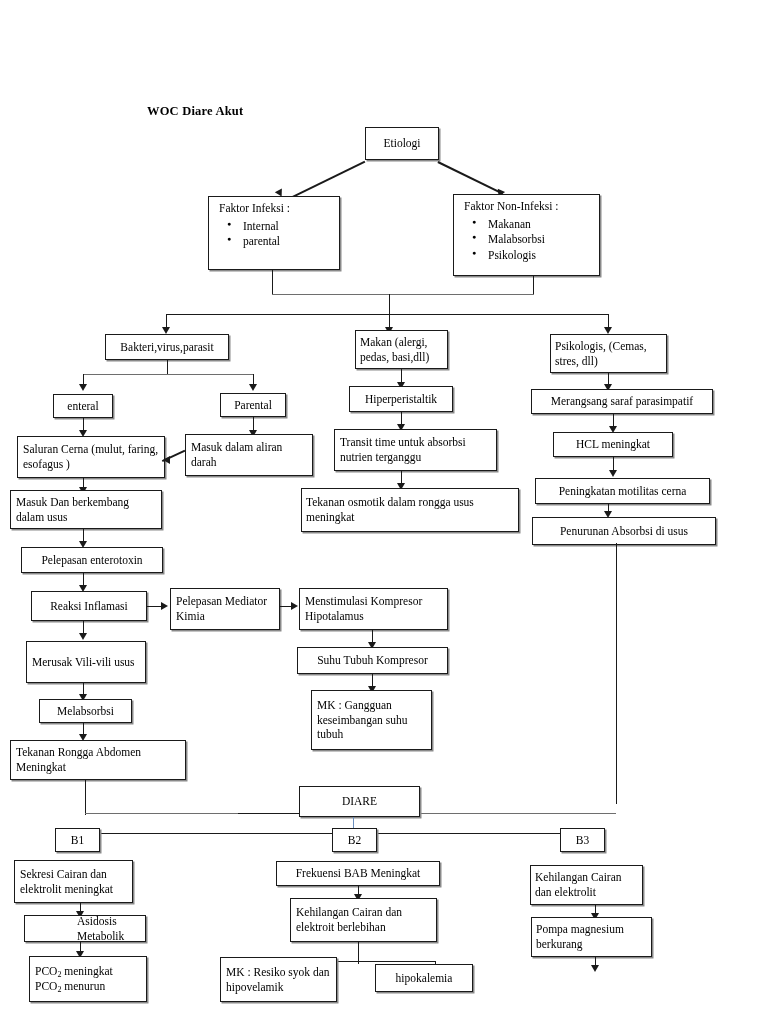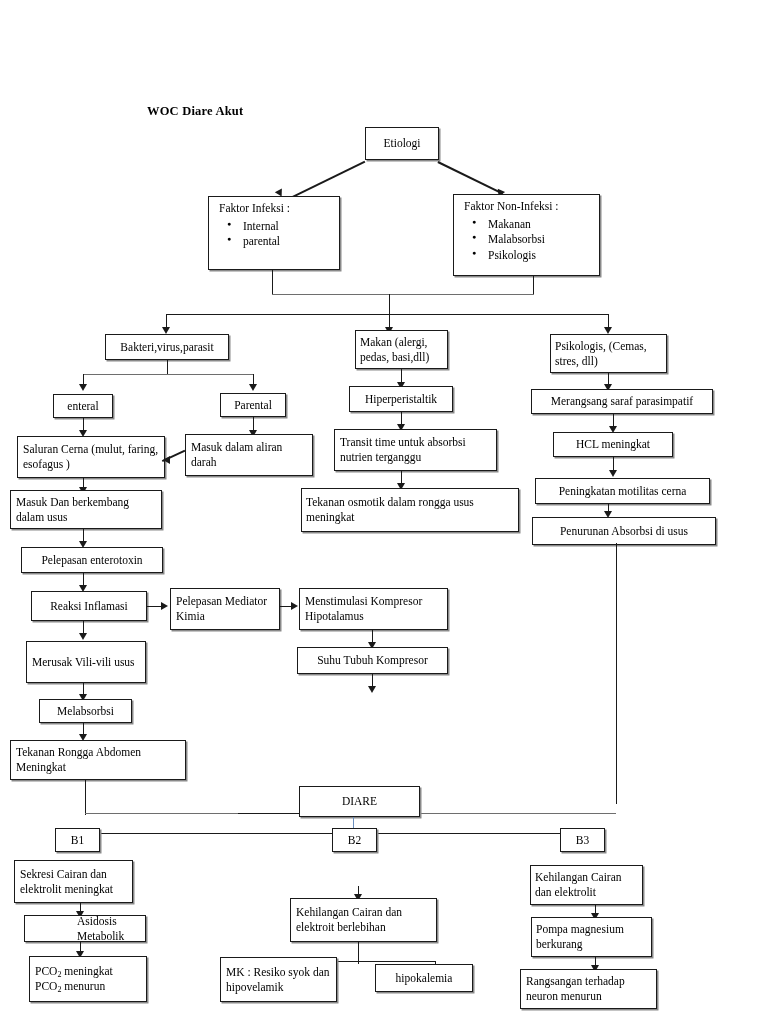--- a/index.html
+++ b/index.html
@@ -207,20 +207,23 @@
     <span class="tx">Merusak Vili-vili usus</span>
   </div>
 
   <div class="ln v" style="left:372px;top:630px;height:13px;"></div>
   <div class="arw d" style="left:368px;top:642px;"></div>
   <div class="box c" style="left:297px;top:647px;width:151px;height:27px;">
     <span class="tx">Suhu Tubuh Kompresor</span>
   </div>
   <div class="ln v" style="left:372px;top:674px;height:13px;"></div>
   <div class="arw d" style="left:368px;top:686px;"></div>
+  <div class="box mid" style="left:311px;top:690px;width:121px;height:60px;">
+    <span class="tx">MK : Gangguan keseimbangan suhu tubuh</span>
+  </div>
 
   <div class="ln v" style="left:83px;top:683px;height:12px;"></div>
   <div class="arw d" style="left:79px;top:694px;"></div>
   <div class="box c" style="left:39px;top:699px;width:93px;height:24px;">
     <span class="tx">Melabsorbsi</span>
   </div>
 
   <div class="ln v" style="left:83px;top:723px;height:12px;"></div>
   <div class="arw d" style="left:79px;top:734px;"></div>
   <div class="box mid" style="left:10px;top:740px;width:176px;height:40px;">
@@ -260,20 +263,23 @@
   <div class="arw d" style="left:76px;top:911px;"></div>
   <div class="box c" style="left:24px;top:915px;width:122px;height:27px;padding-left:48px;">
     <span class="tx">Asidosis Metabolik</span>
   </div>
   <div class="ln v" style="left:80px;top:942px;height:10px;"></div>
   <div class="arw d" style="left:76px;top:951px;"></div>
   <div class="box mid" style="left:29px;top:956px;width:118px;height:46px;">
     <span class="tx"><span>PCO</span><sub>2</sub><span> meningkat</span><br><span>PCO</span><sub>2</sub><span> menurun</span></span>
   </div>
 
+  <div class="box c" style="left:276px;top:861px;width:164px;height:25px;">
+    <span class="tx">Frekuensi BAB Meningkat</span>
+  </div>
   <div class="ln v" style="left:358px;top:886px;height:9px;"></div>
   <div class="arw d" style="left:354px;top:894px;"></div>
   <div class="box mid" style="left:290px;top:898px;width:147px;height:44px;">
     <span class="tx">Kehilangan Cairan dan elektroit berlebihan</span>
   </div>
   <div class="ln v" style="left:358px;top:942px;height:22px;"></div>
   <div class="ln h" style="left:270px;top:961px;width:166px;"></div>
   <div class="ln v" style="left:270px;top:961px;height:8px;"></div>
   <div class="ln v" style="left:435px;top:961px;height:8px;"></div>
   <div class="arw d" style="left:266px;top:966px;"></div>
@@ -288,17 +294,14 @@
   <div class="box c" style="left:530px;top:865px;width:113px;height:40px;">
     <span class="tx">Kehilangan Cairan dan elektrolit</span>
   </div>
   <div class="ln v" style="left:595px;top:905px;height:9px;"></div>
   <div class="arw d" style="left:591px;top:913px;"></div>
   <div class="box c" style="left:531px;top:917px;width:121px;height:40px;">
     <span class="tx">Pompa magnesium berkurang</span>
   </div>
   <div class="ln v" style="left:595px;top:957px;height:9px;"></div>
   <div class="arw d" style="left:591px;top:965px;"></div>
-  <div class="box mid" style="left:520px;top:969px;width:137px;height:40px;">
-    <span class="tx">Rangsangan terhadap neuron menurun</span>
-  </div>
 
 </div>
 
 </body></html>

